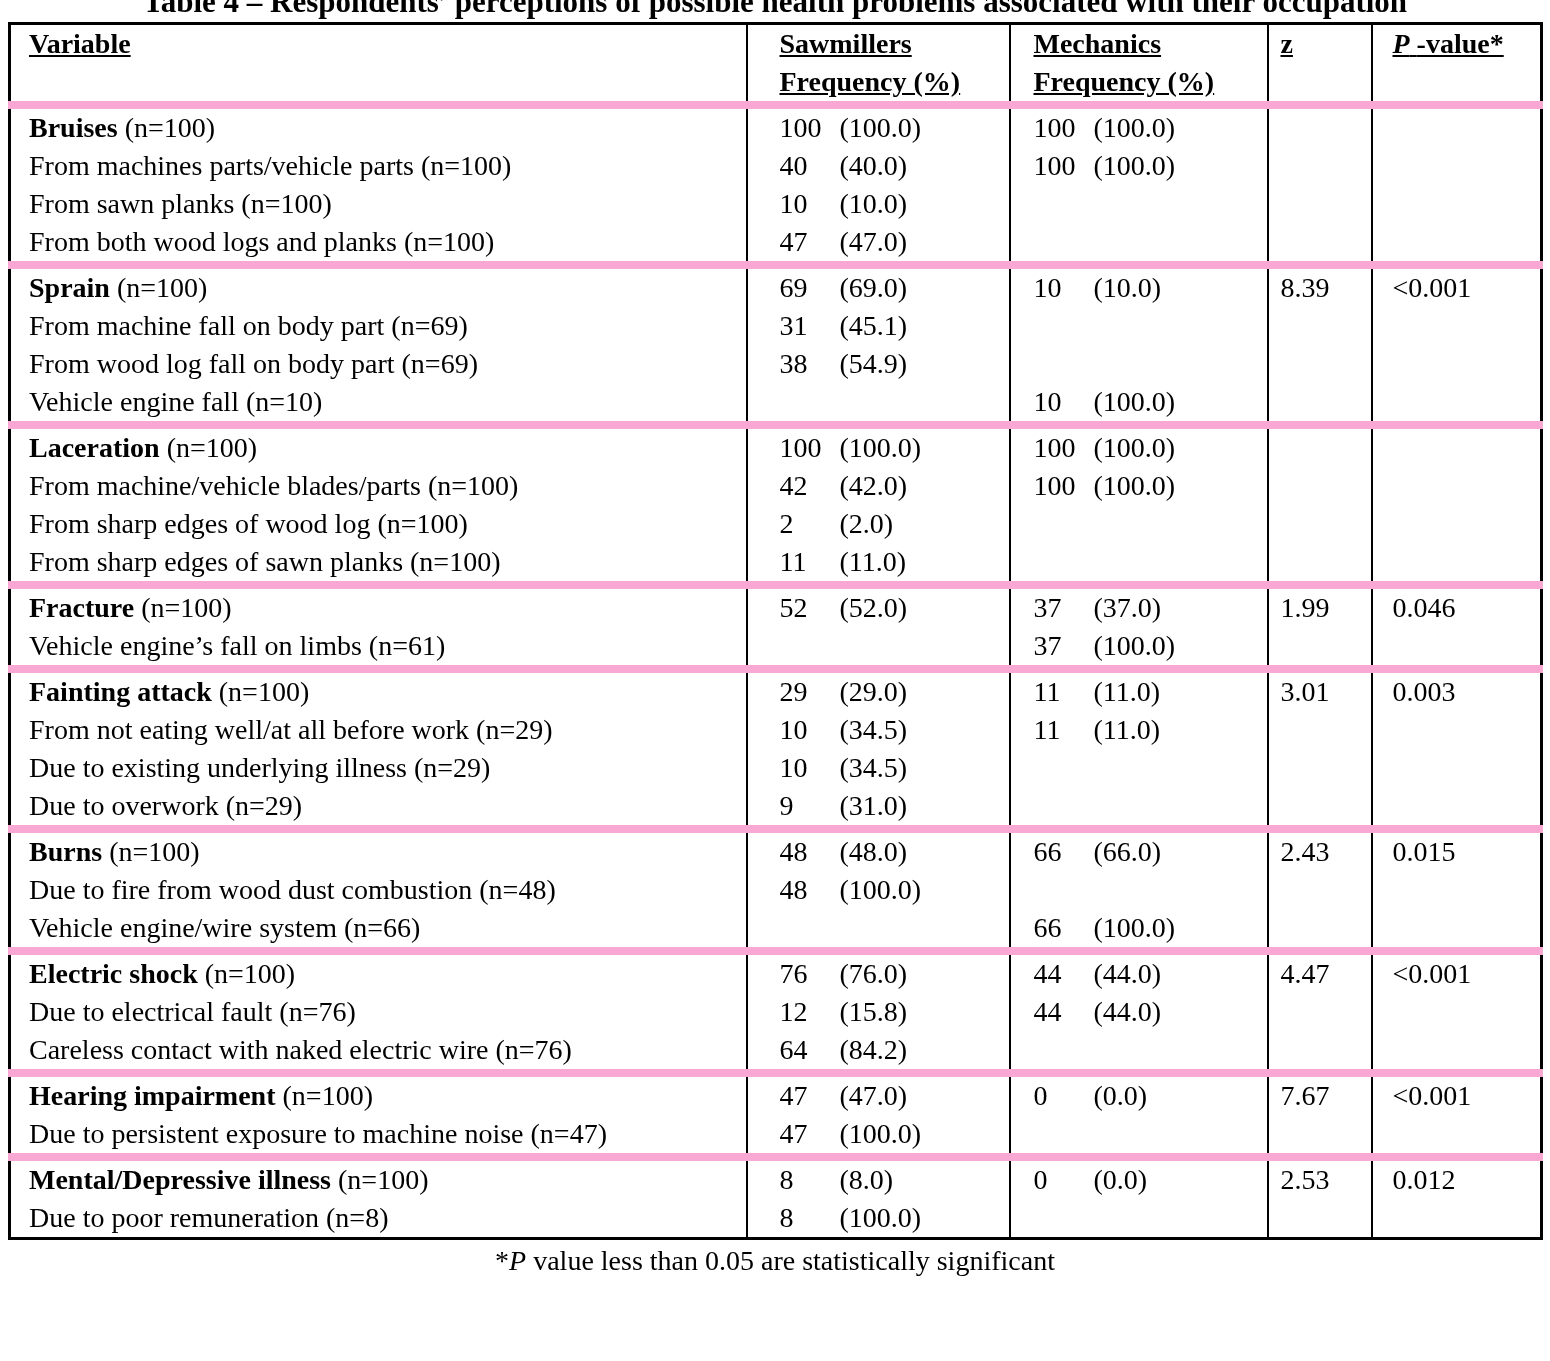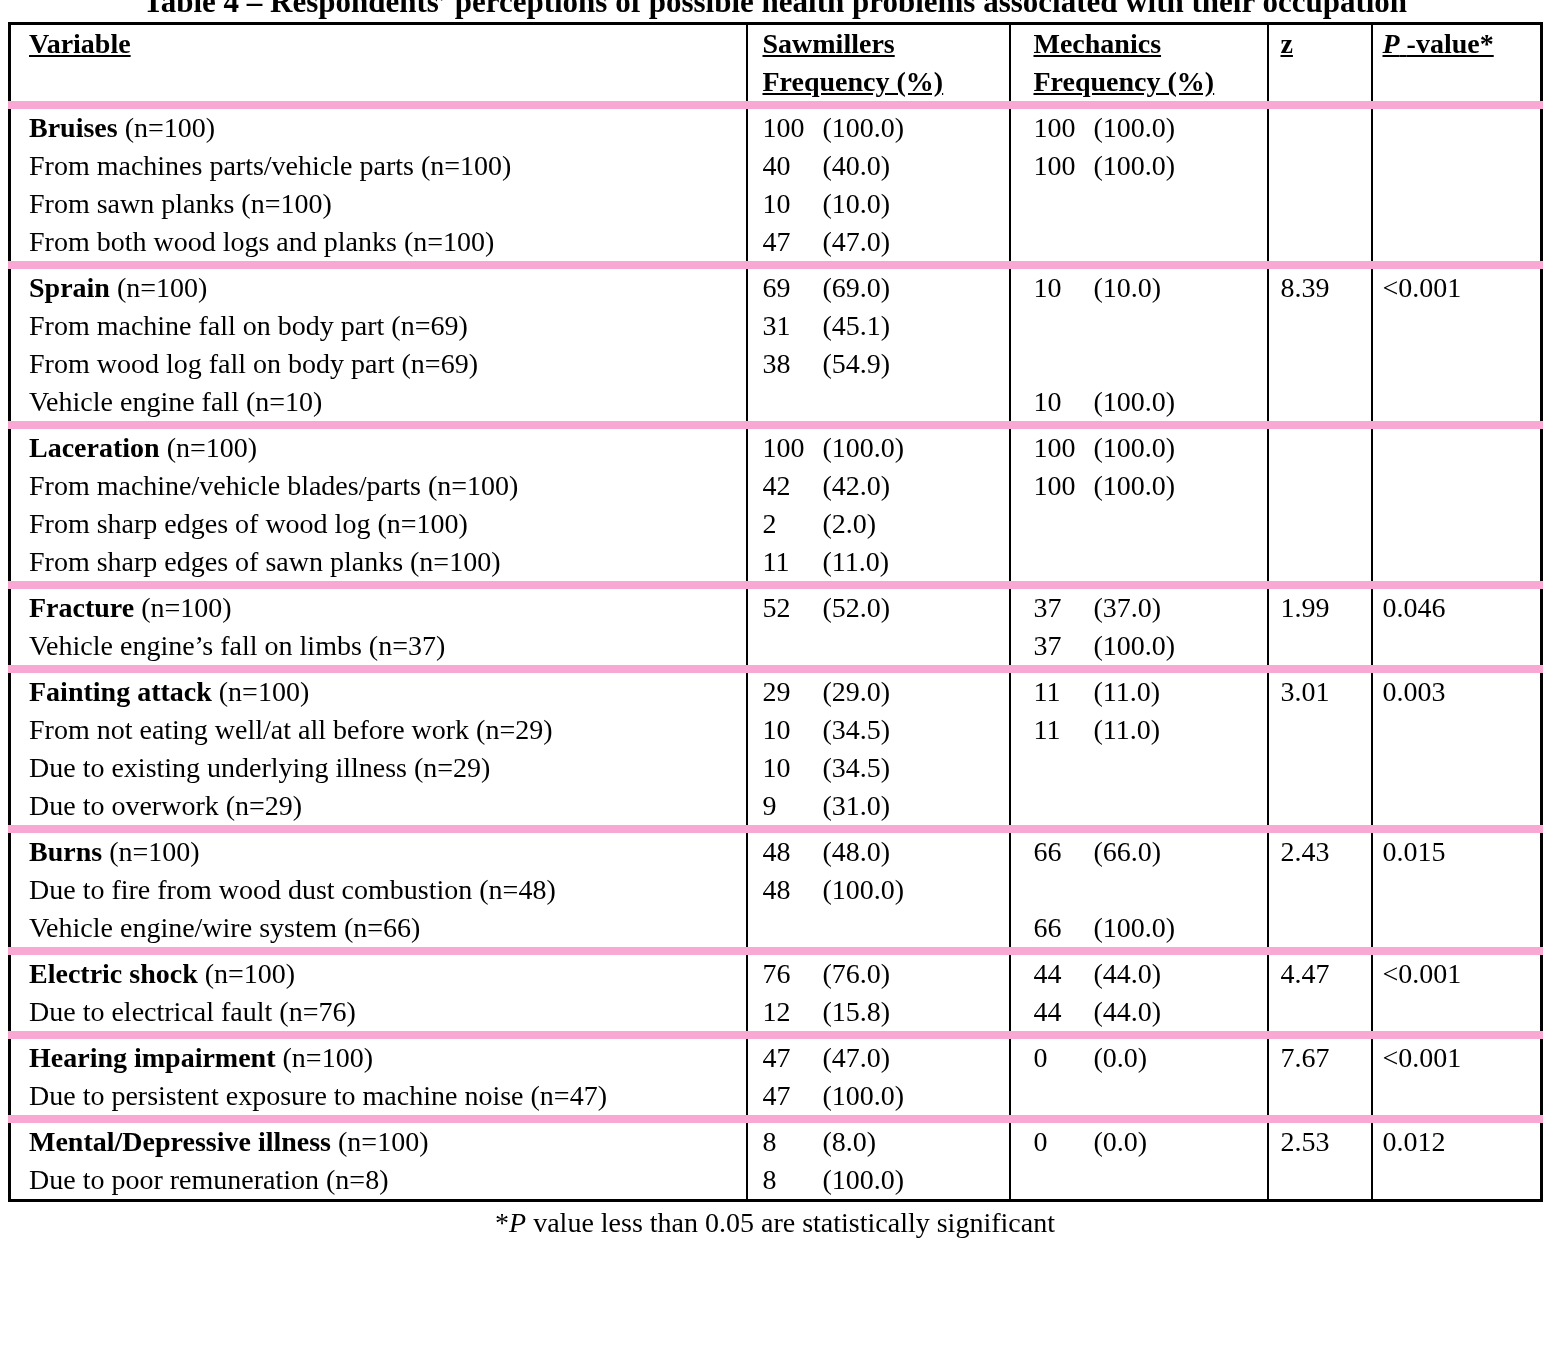--- a/index.html
+++ b/index.html
@@ -38,24 +38,24 @@
     padding: 0;
     overflow: hidden;
     white-space: nowrap;
   }
   thead th {
     text-align: left;
     font-weight: bold;
     height: 76px;
   }
   th.var, td.var { padding-left: 18px; }
-  th.saw, td.saw { padding-left: 15px; margin-left: 24px; }
+  th.saw, td.saw { padding-left: 32px; margin-left: 24px; }
   th.mech, td.mech { padding-left: 23px; }
   th.zc, td.zc { padding-left: 12px; }
-  th.pc, td.pc { padding-left: 10px; }
+  th.pc, td.pc { padding-left: 20px; }
   tr.section-start td, tbody tr.section-start { border-top: 8px solid #f9a8d4; }
   thead tr { border-bottom: 0; text-decoration: underline; }
   .b { font-weight: bold; }
   .n { display: inline-block; min-width: 60px; }
   .footer {
     margin-top: 4px;
     text-align: center;
     font-size: 28px;
     line-height: 34px;
   }
@@ -181,21 +181,21 @@
         <td class="pc"></td>
       </tr>
       <tr class="section-start">
         <td class="var"><span class="b">Fracture</span> (n=100)</td>
         <td class="saw"><span class="n">52</span><span>(52.0)</span></td>
         <td class="mech"><span class="n">37</span><span>(37.0)</span></td>
         <td class="zc">1.99</td>
         <td class="pc">0.046</td>
       </tr>
       <tr>
-        <td class="var">Vehicle engine’s fall on limbs (n=37)</td>
+        <td class="var">Vehicle engine’s fall on limbs (n=61)</td>
         <td class="saw"></td>
         <td class="mech"><span class="n">37</span><span>(100.0)</span></td>
         <td class="zc"></td>
         <td class="pc"></td>
       </tr>
       <tr class="section-start">
         <td class="var"><span class="b">Fainting attack</span> (n=100)</td>
         <td class="saw"><span class="n">29</span><span>(29.0)</span></td>
         <td class="mech"><span class="n">11</span><span>(11.0)</span></td>
         <td class="zc">3.01</td>
@@ -247,20 +247,27 @@
         <td class="var"><span class="b">Electric shock</span> (n=100)</td>
         <td class="saw"><span class="n">76</span><span>(76.0)</span></td>
         <td class="mech"><span class="n">44</span><span>(44.0)</span></td>
         <td class="zc">4.47</td>
         <td class="pc">&lt;0.001</td>
       </tr>
       <tr>
         <td class="var">Due to electrical fault (n=76)</td>
         <td class="saw"><span class="n">12</span><span>(15.8)</span></td>
         <td class="mech"><span class="n">44</span><span>(44.0)</span></td>
+        <td class="zc"></td>
+        <td class="pc"></td>
+      </tr>
+      <tr>
+        <td class="var">Careless contact with naked electric wire (n=76)</td>
+        <td class="saw"><span class="n">64</span><span>(84.2)</span></td>
+        <td class="mech"></td>
         <td class="zc"></td>
         <td class="pc"></td>
       </tr>
       <tr class="section-start">
         <td class="var"><span class="b">Hearing impairment</span> (n=100)</td>
         <td class="saw"><span class="n">47</span><span>(47.0)</span></td>
         <td class="mech"><span class="n">0</span><span>(0.0)</span></td>
         <td class="zc">7.67</td>
         <td class="pc">&lt;0.001</td>
       </tr>

